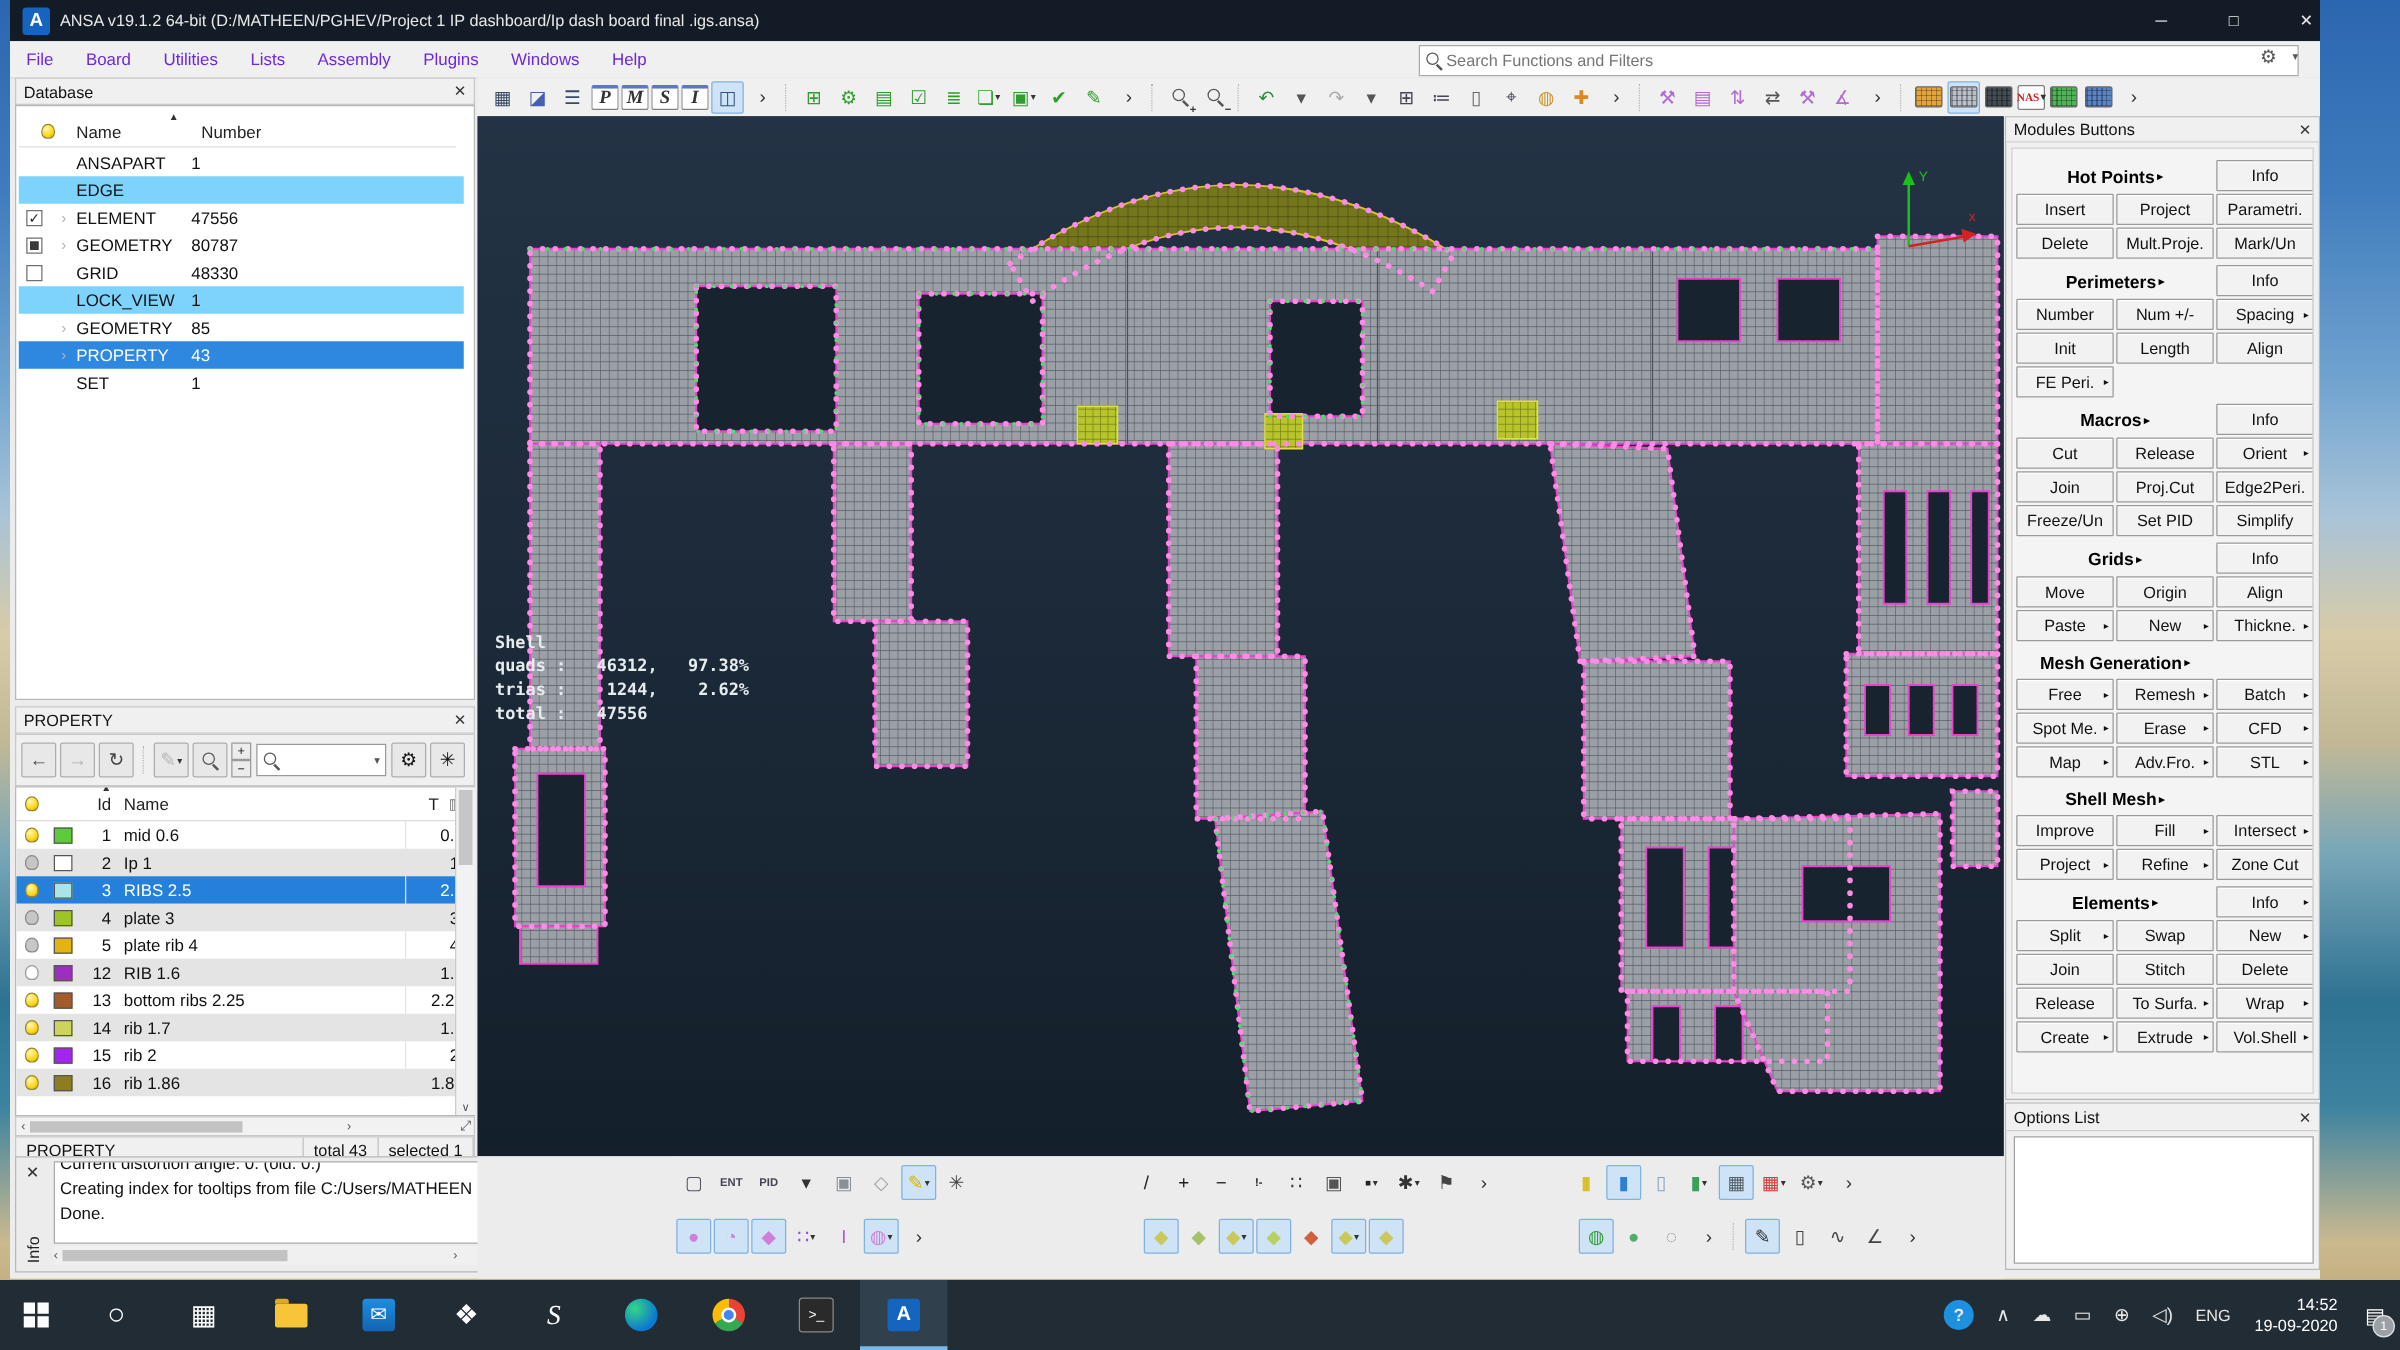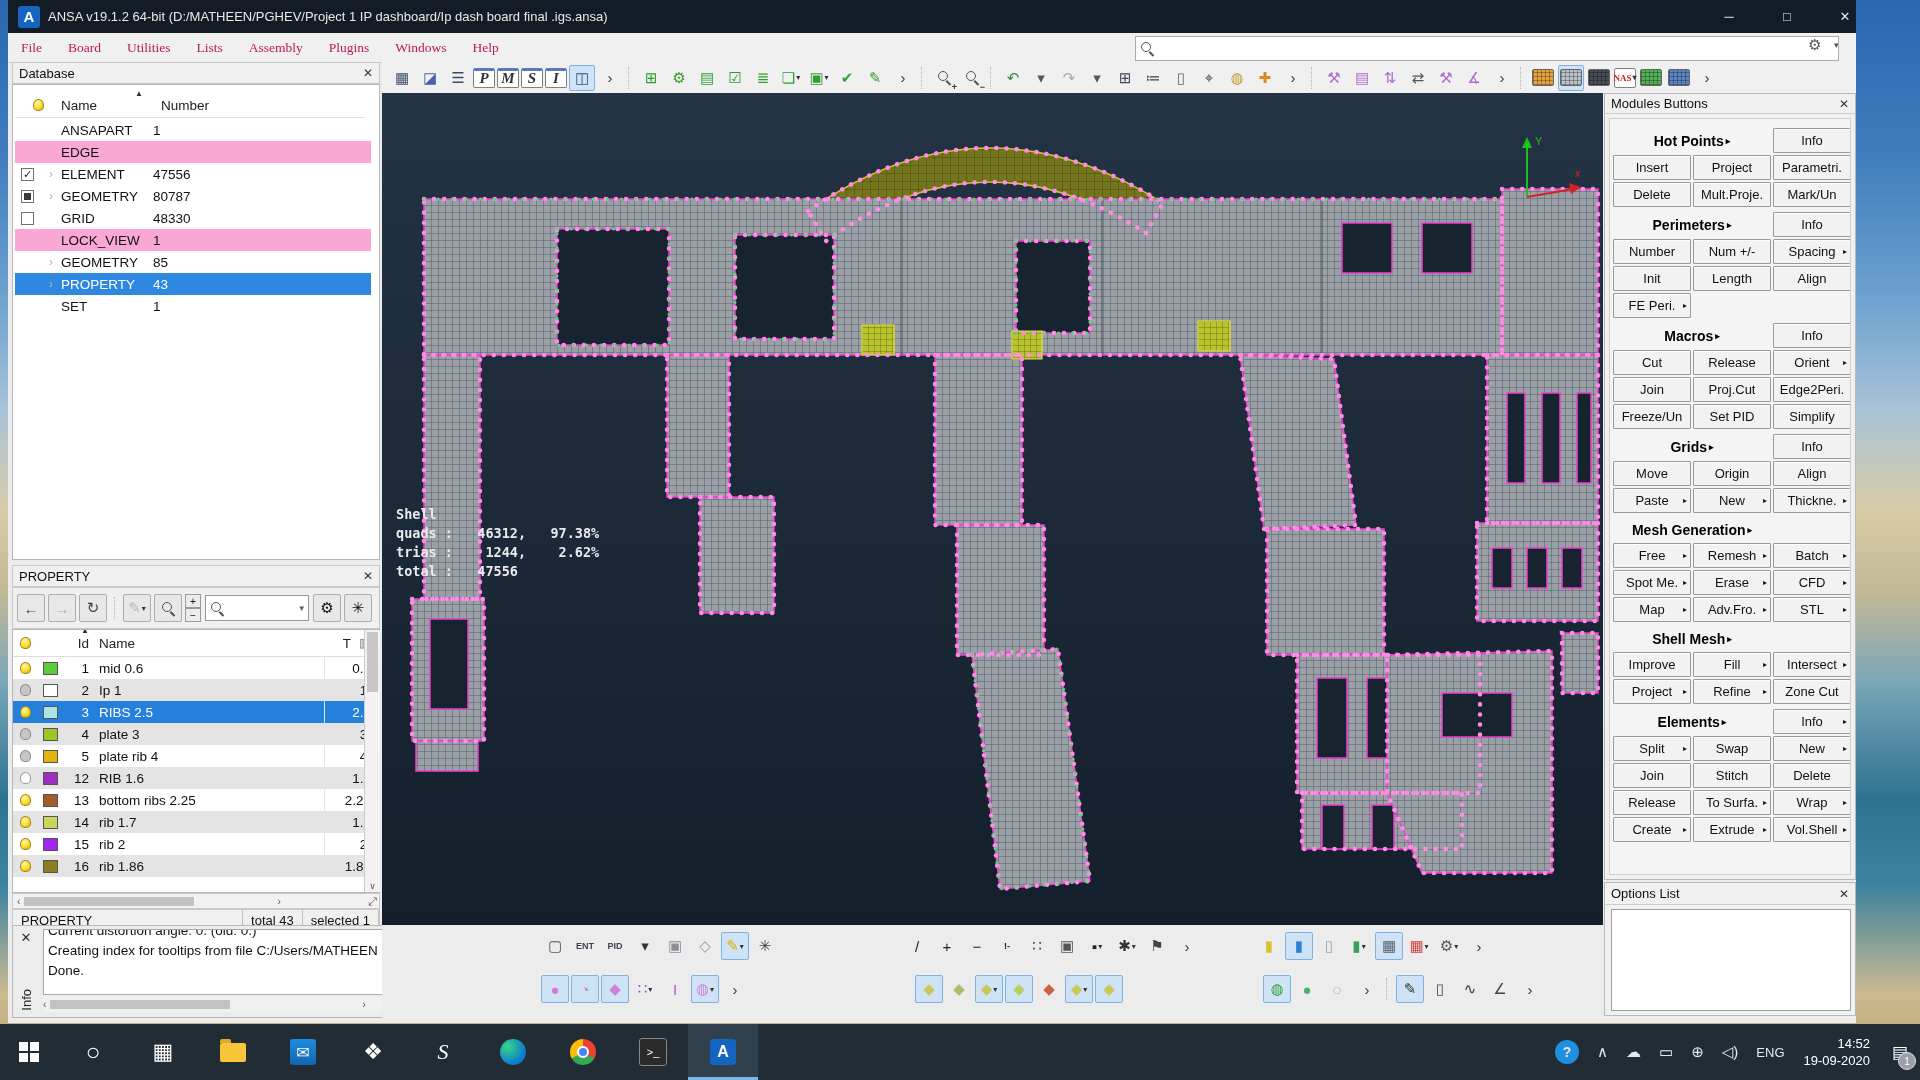--- a/index.html
+++ b/index.html
@@ -13,21 +13,21 @@
   #app{left:8px;top:0;width:1848px;height:1023px;background:#ececec;}
   #titlebar{left:0;top:0;width:100%;height:33px;background:#131c26;color:#e8e8e8;
     display:flex;align-items:center;}
   #app-logo{width:22px;height:22px;margin:0 8px 0 10px;background:#1565c0;border-radius:3px;
     color:#fff;font-weight:bold;font-size:15px;display:flex;align-items:center;justify-content:center;}
   #title-text{font-size:13px;}
   .wctl{position:absolute;top:0;width:46px;height:33px;display:flex;align-items:center;
     justify-content:center;color:#e8e8e8;font-size:13px;}
   #menubar{left:0;top:33px;width:100%;height:29px;background:#f0f0f0;border-bottom:1px solid #d6d6d6;
     display:flex;align-items:center;}
-  .menu-item{padding:0 13px;height:100%;display:flex;align-items:center;font-size:13.5px;color:#be185d;font-family:Liberation Serif, serif;}
+  .menu-item{padding:0 13px;height:100%;display:flex;align-items:center;font-size:13.5px;color:#6d28d9;}
   #fn-search{left:1127px;top:36px;width:694px;height:23px;background:#fff;border:1px solid #ababab;
     display:flex;align-items:center;padding:0 4px;}
   #fn-search input{border:none;outline:none;flex:1;font-size:13px;color:#777;
     font-family:"Liberation Sans",sans-serif;background:transparent;}
   #fn-gear{position:absolute;left:1800px;top:36px;font-size:15px;color:#555;}
   #fn-drop{position:absolute;left:1826px;top:40px;font-size:9px;color:#555;}
   
   #tb-top{left:374px;top:62px;width:1474px;height:31px;background:#f0f0f0;display:flex;
     align-items:center;padding-left:6px;box-sizing:border-box;}
   .tbi{min-width:24px;height:24px;display:inline-flex;align-items:center;justify-content:center;
@@ -52,21 +52,21 @@
   .panel-title{background:#f0f0f0;border:1px solid #c8c8c8;display:flex;align-items:center;
     padding:0 6px;font-size:13px;color:#111;box-sizing:border-box;}
   .panel-x{margin-left:auto;color:#333;font-size:12px;}
   #db-panel-title{left:4px;top:62px;width:368px;height:22px;}
   #db-body{left:4px;top:84px;width:368px;height:476px;background:#fff;border:1px solid #b8b8b8;
     box-sizing:border-box;}
   .db-header{position:absolute;left:2px;top:8px;width:350px;height:24px;border-bottom:1px solid #e0e0e0;
     display:flex;align-items:center;font-size:13.5px;color:#222;}
   .sortmark{position:absolute;left:120px;top:-4px;font-size:8px;color:#333;}
   .db-row{display:flex;align-items:center;height:22px;font-size:13.5px;color:#111;}
-  .db-row.shaded{background:#f9a8d4;}
+  .db-row.shaded{background:#7dd3fc;}
   .db-row.selected{background:#2f88e0;color:#fff;}
   .slot-cb{width:26px;display:flex;justify-content:flex-start;padding-left:6px;box-sizing:border-box;}
   .slot-exp{width:20px;color:#aeb6be;font-size:12px;display:flex;justify-content:center;}
   .slot-name{width:92px;}
   .slot-num{flex:1;}
   .cb{width:13px;height:13px;border:1px solid #707070;background:#fff;display:inline-flex;
     align-items:center;justify-content:center;box-sizing:border-box;}
   .cb.checked::after{content:"✓";font-size:11px;color:#222;}
   .cb.partial::after{content:"";width:7px;height:7px;background:#3a3a3a;}
   .bulb{width:11px;height:12px;border-radius:50% 50% 42% 42%;display:inline-block;box-sizing:border-box;}
@@ -217,20 +217,21 @@
       <div class="menu-item">Board</div>
       <div class="menu-item">Utilities</div>
       <div class="menu-item">Lists</div>
       <div class="menu-item">Assembly</div>
       <div class="menu-item">Plugins</div>
       <div class="menu-item">Windows</div>
       <div class="menu-item">Help</div>
     </div>
   <div id="fn-search" class="abs">
     <span class="mag"></span>
+    <input type="text" placeholder="Search Functions and Filters" style="">
   </div>
   <div id="fn-gear">⚙</div>
   <div id="fn-drop">▾</div>
 
   <div id="tb-top" class="abs">
       <span class="tbi">
         <span style="color: rgb(58, 74, 102);">▦</span>
       </span>
       <span class="tbi">
         <span style="color: rgb(74, 95, 174);">◪</span>

